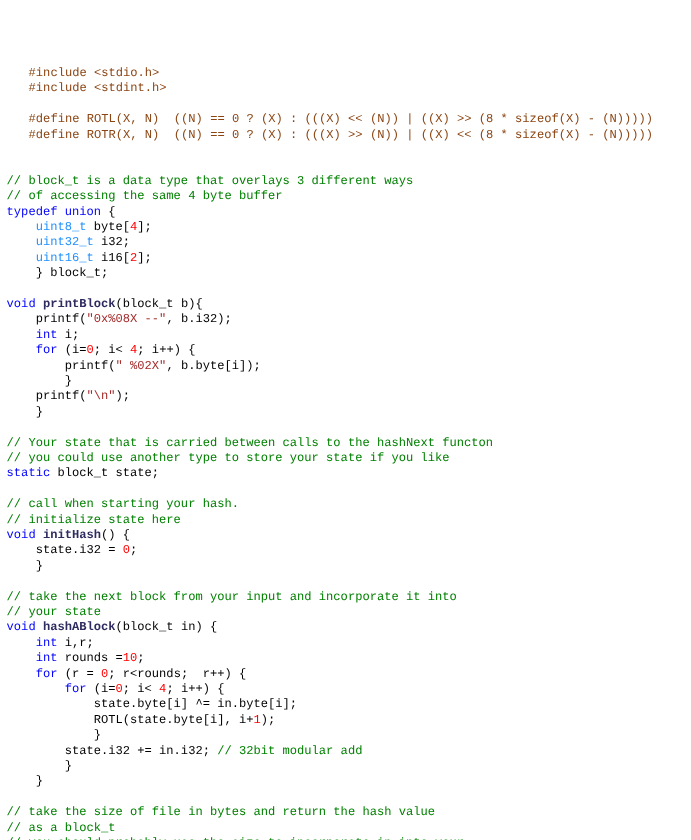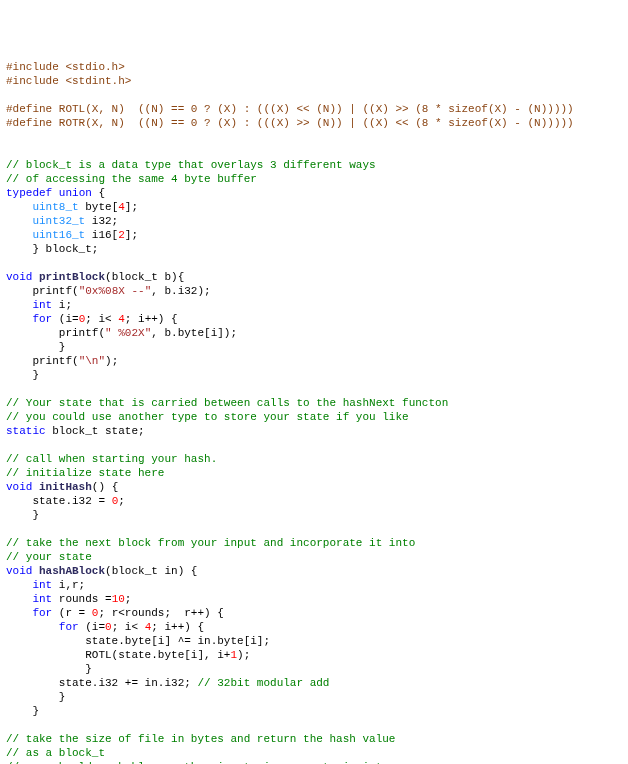--- a/index.html
+++ b/index.html
@@ -7,21 +7,21 @@
     padding: 4px 6px;
     background: #ffffff;
     font-family: "Courier New", Courier, monospace;
     font-size: 11px;
     line-height: 14px;
     color: #000000;
     white-space: pre;
     width: 628px;
     box-sizing: border-box;
   }
-  .preproc { color: #8b4513; }
+  .preproc { color: #8b4513; margin-left: 20px; }
   .comment { color: #008000; }
   .keyword { color: #0000ff; }
   .type    { color: #1e90ff; }
   .num     { color: #ff0000; }
   .str     { color: #a52a2a; }
   .func    { color: #2e2b5f; font-weight: bold; }
   .plain   { color: #000000; }
 </style>
 </head>
 <body>

